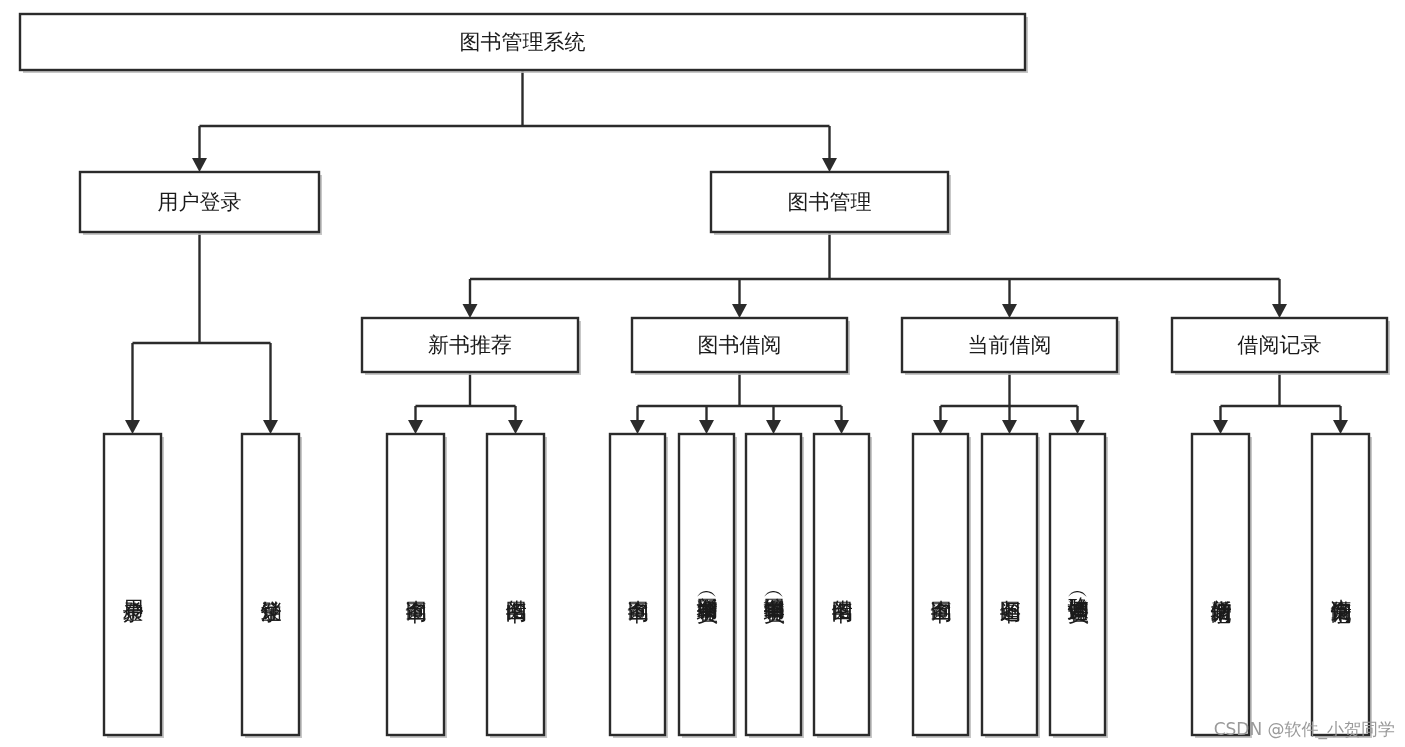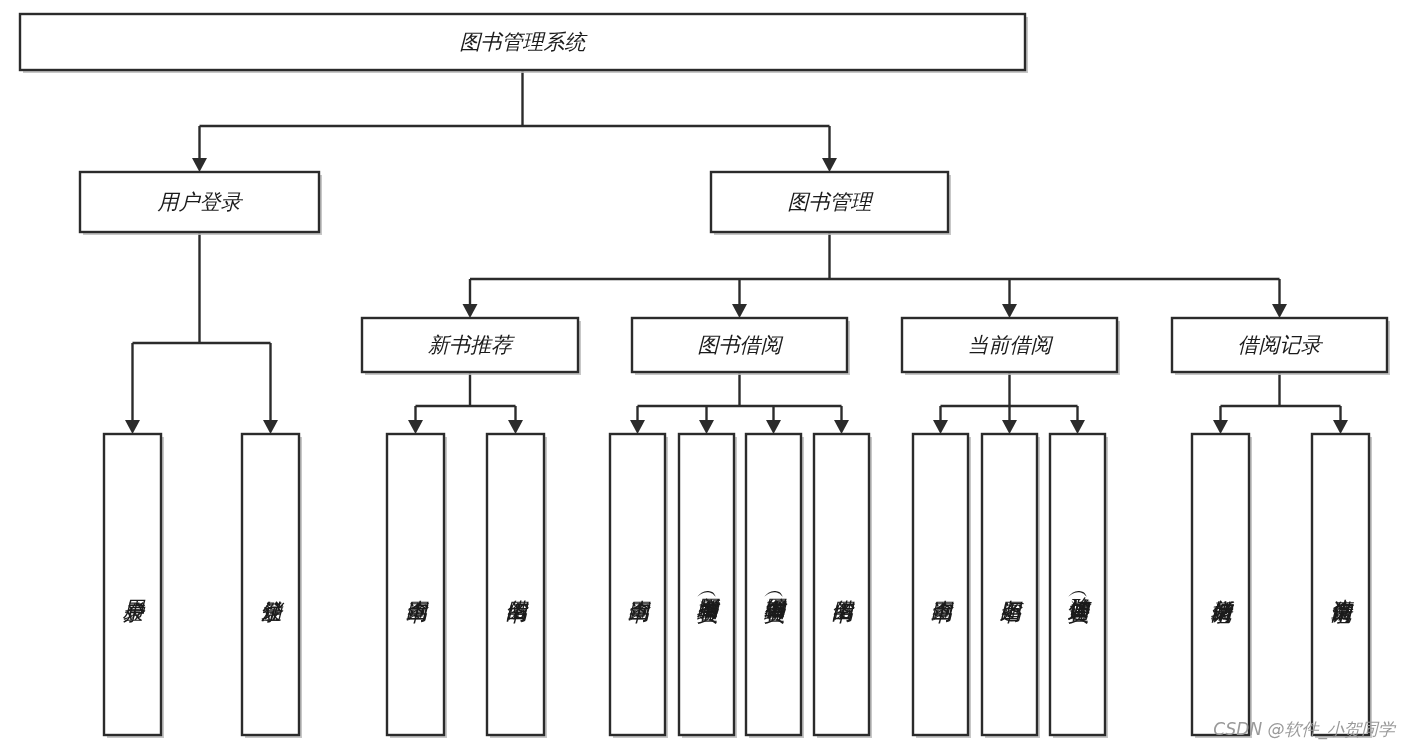--- a/index.html
+++ b/index.html
@@ -12,21 +12,20 @@
     width: 1405px;
     height: 747px;
     overflow: hidden;
     font-family: "DejaVu Sans", "Liberation Sans", sans-serif;
   }
   #diagram-root {
     position: relative;
     width: 1405px;
     height: 747px;
     background: #ffffff;
-    font-style: italic;
   }
   svg#tree-svg {
     position: absolute;
     left: 0;
     top: 0;
     width: 1405px;
     height: 747px;
     display: block;
   }
   .node-rect {

